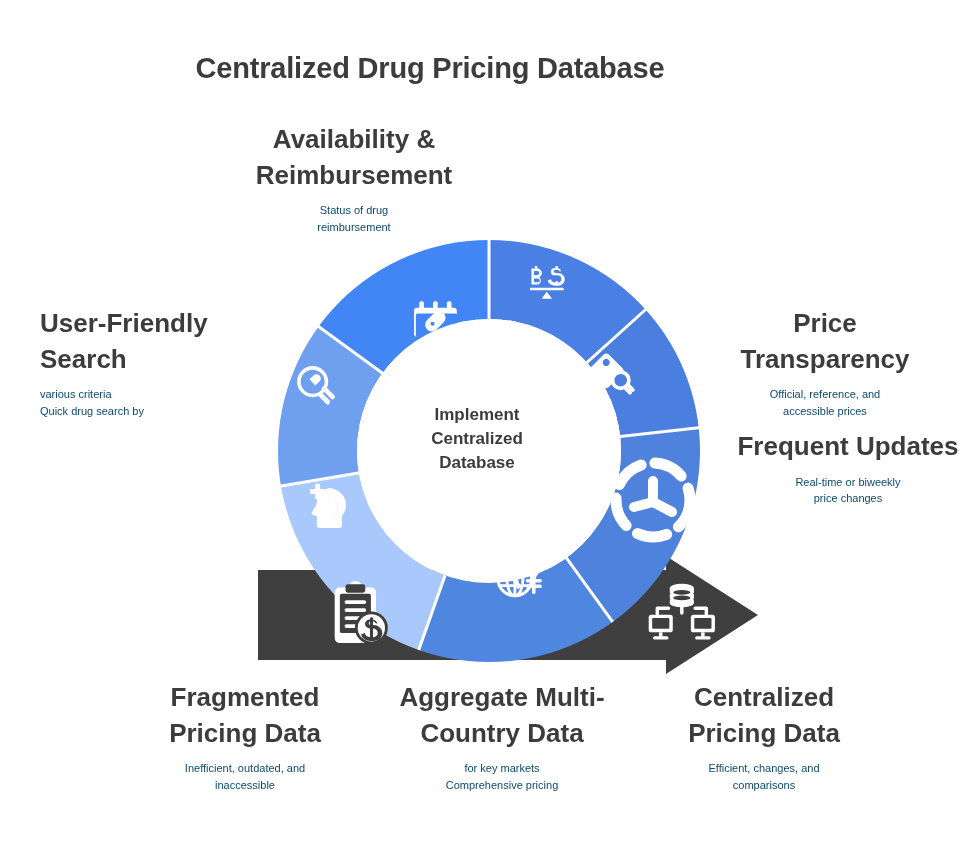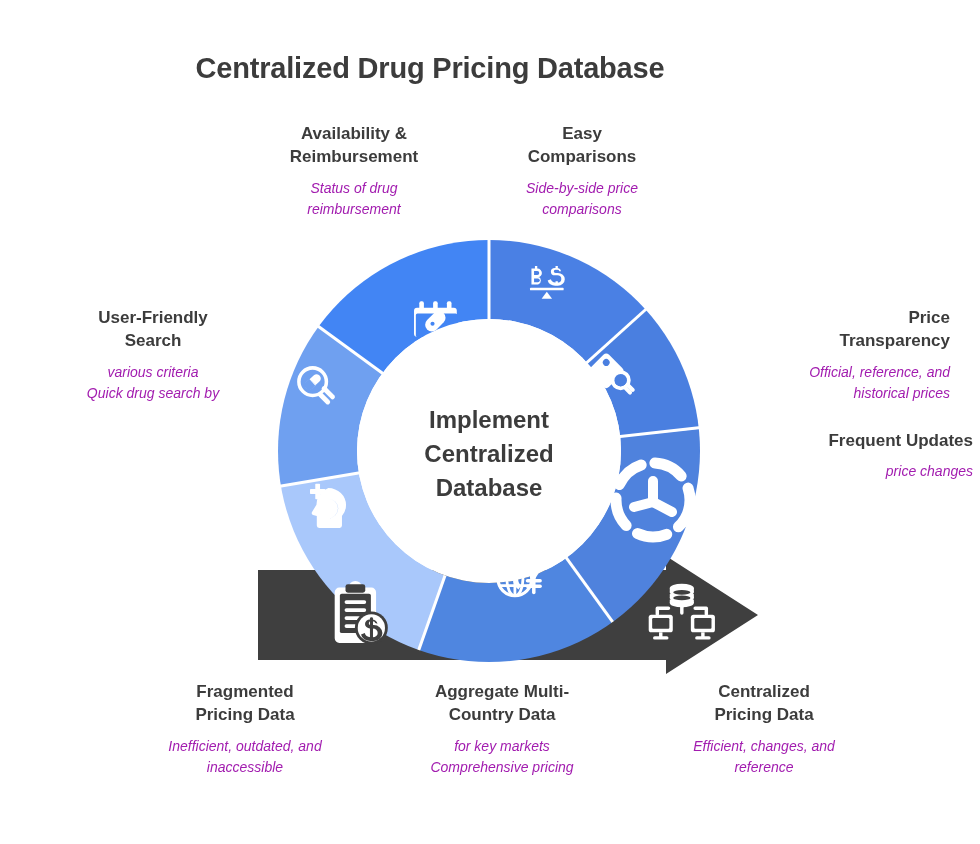--- a/index.html
+++ b/index.html
@@ -31,61 +31,60 @@
     font-weight: bold;
     color: #3c3c3c;
     letter-spacing: -0.2px;
   }
 
   
   .lbl {
     position: absolute;
   }
   .lbl .h {
-    font-size: 17px;
+    font-size: 26px;
     font-weight: bold;
     color: #3c3c3c;
     line-height: 1.37;
   }
   .lbl .d {
-    font-size: 14px;
+    font-size: 11px;
     font-weight: normal;
-    color: #a21caf;
+    color: #0c4a6e;
     line-height: 1.5;
     margin-top: 9px;
-    font-style: italic;
   }
   .ta-c { text-align: center; }
-  .ta-r { text-align: center; }
-  .ta-l { text-align: right; }
+  .ta-r { text-align: left; }
+  .ta-l { text-align: center; }
 
   
   .arrow-band {
     position: absolute;
     left: 258px;
     top: 556px;
     width: 500px;
     height: 118px;
   }
 
   
   .donut {
     position: absolute;
     left: 278px;
     top: 240px;
     width: 422px;
     height: 422px;
   }
   .donut-center-text {
     position: absolute;
-    left: 380px;
+    left: 368px;
     top: 403px;
     width: 218px;
     text-align: center;
-    font-size: 24px;
+    font-size: 17px;
     font-weight: bold;
     color: #3c3c3c;
     line-height: 1.42;
     pointer-events: none;
   }
   svg { display: block; overflow: visible; }
 </style>
 </head>
 <body>
 
@@ -328,47 +327,38 @@
     <div class="h">
       <div>Availability &amp;</div>
       <div>Reimbursement</div>
     </div>
     <div class="d">
       <div>Status of drug</div>
       <div>reimbursement</div>
     </div>
   </div>
 
-  <div class="lbl ta-c" style="left:476px; top:122px; width:212px;">
-    <div class="h">
-      <div>Easy</div>
-      <div>Comparisons</div>
-    </div>
-    <div class="d">
-      <div>Side-by-side price</div>
-      <div>comparisons</div>
-    </div>
-  </div>
 
   <div class="lbl ta-l" style="left:700px; top:306px; width:250px;">
     <div class="h">
       <div>Price</div>
       <div>Transparency</div>
     </div>
     <div class="d">
       <div>Official, reference, and</div>
-      <div>historical prices</div>
+      <div>accessible prices</div>
     </div>
   </div>
 
   <div class="lbl ta-l" style="left:723px; top:429px; width:250px;">
     <div class="h">
       <div>Frequent Updates</div>
     </div>
     <div class="d">
+      <div>Real-time or biweekly</div>
       <div>price changes</div>
     </div>
   </div>
 
   <div class="lbl ta-r" style="left:40px; top:306px; width:226px;">
     <div class="h">
       <div>User-Friendly</div>
       <div>Search</div>
     </div>
     <div class="d">
@@ -400,17 +390,17 @@
     </div>
   </div>
 
   <div class="lbl ta-c" style="left:640px; top:680px; width:248px;">
     <div class="h">
       <div>Centralized</div>
       <div>Pricing Data</div>
     </div>
     <div class="d">
       <div>Efficient, changes, and</div>
-      <div>reference</div>
+      <div>comparisons</div>
     </div>
   </div>
 
 </div>
 
 </body></html>

